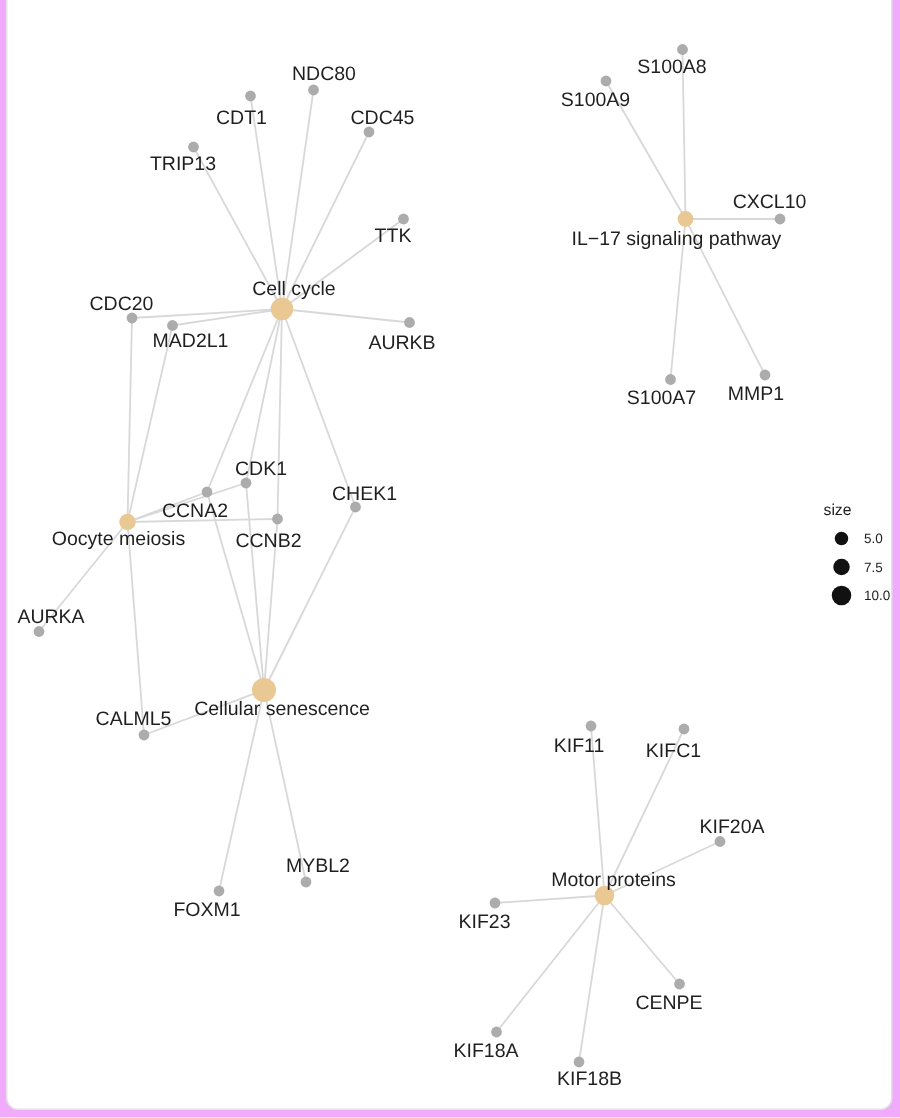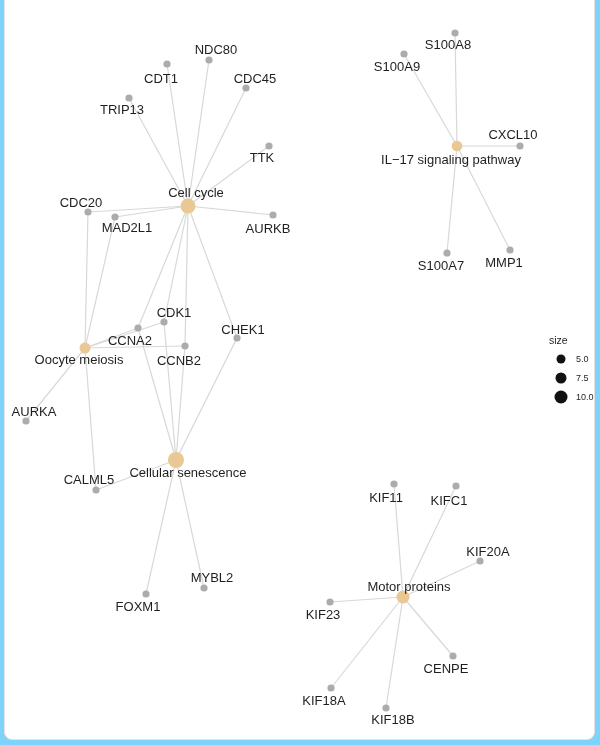--- a/index.html
+++ b/index.html
@@ -1,21 +1,21 @@
 <!DOCTYPE html>
 <html><head>
 <meta charset="utf-8">
 <style>
   html, body { margin: 0; padding: 0; background: #ffffff; }
   #stage {
     position: relative;
     width: 600px;
     height: 745px;
     overflow: hidden;
-    background: #7dd3fc;
+    background: #f0abfc;
     font-family: "Liberation Sans", sans-serif;
   }
   #panel-border {
     position: absolute;
     left: 4px;
     right: 5px;
     top: -10px;
     bottom: 5px;
     border: 1px solid #e3e3e3;
     border-radius: 0 0 8px 8px;

